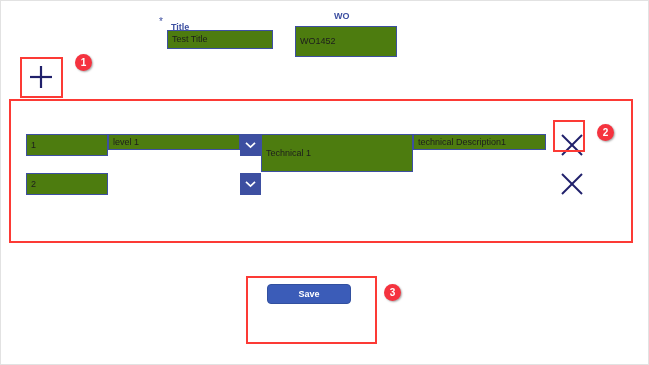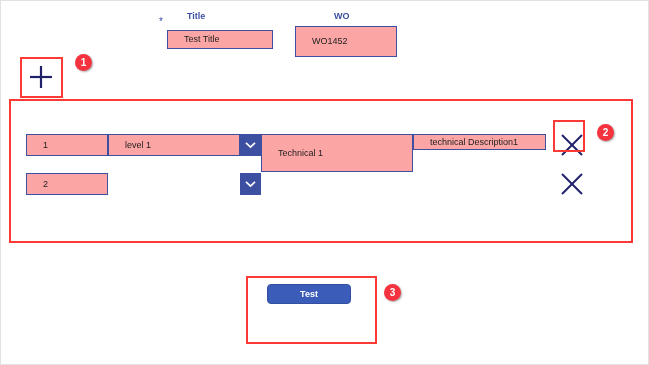--- a/index.html
+++ b/index.html
@@ -18,47 +18,47 @@
     box-sizing: border-box;
     border: 1px solid #e2e2e2;
     overflow: hidden;
   }
 
   
   .field {
     position: absolute;
     box-sizing: border-box;
     border: 1px solid #3d4fa1;
-    background: #fca5a5;
+    background: #4d7c0f;
     color: #1d1d1d;
     font-size: 9px;
     line-height: 1;
     display: flex;
     align-items: center;
-    padding-left: 16px;
+    padding-left: 4px;
     white-space: nowrap;
     overflow: hidden;
   }
   .field-label {
     position: absolute;
     font-size: 9px;
     color: #3d4fa1;
     font-weight: 600;
     white-space: nowrap;
   }
   .req-star {
     position: absolute;
     font-size: 10px;
     color: #3d4fa1;
     line-height: 1;
   }
 
   
   #title-field  { left: 166px; top: 29px;  width: 106px; height: 19px; }
-  #title-label  { left: 170px; top: 10px; margin-left: 16px; }
+  #title-label  { left: 170px; top: 21px; }
   #title-star   { left: 158px; top: 16px; }
   #wo-field     { left: 294px; top: 25px;  width: 102px; height: 31px; }
   #wo-label     { left: 333px; top: 10px; text-align: center; }
 
   
   #add-btn {
     position: absolute;
     left: 20px;
     top: 57px;
     width: 40px;
@@ -82,21 +82,21 @@
   .row {
     position: absolute;
     left: 0;
     width: 624px;
     height: 22px;
   }
   .row-1 { top: 35px; }
   .row-2 { top: 74px; }
 
   .cell-seq   { left: 17px;  width: 82px;  height: 22px; top: 0; }
-  .cell-level { left: 99px;  width: 132px; height: 22px; top: 0; }
+  .cell-level { left: 99px;  width: 132px; height: 16px; top: 0; }
   .cell-tech  { left: 252px; width: 152px; height: 38px; top: 0; }
   .cell-desc  { left: 404px; width: 133px; height: 16px; top: 0; }
 
   
   .dd-btn {
     position: absolute;
     left: 231px;
     top: 0;
     width: 21px;
     height: 22px;
@@ -233,21 +233,21 @@
           <svg width="30" height="30" viewBox="0 0 30 30">
             <line x1="5" y1="5" x2="25" y2="25" stroke="#20206b" stroke-width="2"></line>
             <line x1="25" y1="5" x2="5" y2="25" stroke="#20206b" stroke-width="2"></line>
           </svg>
         </span>
       </div>
     </div>
 
   </div>
 
-  <div id="save-btn">Test</div>
+  <div id="save-btn">Save</div>
 
   <div class="anno-box" id="anno-box-1"></div>
   <div class="anno-box" id="anno-box-2"></div>
   <div class="anno-box" id="anno-box-2b"></div>
   <div class="anno-box" id="anno-box-3"></div>
 
   <div class="anno-badge" id="anno-badge-1">1</div>
   <div class="anno-badge" id="anno-badge-2">2</div>
   <div class="anno-badge" id="anno-badge-3">3</div>
 

